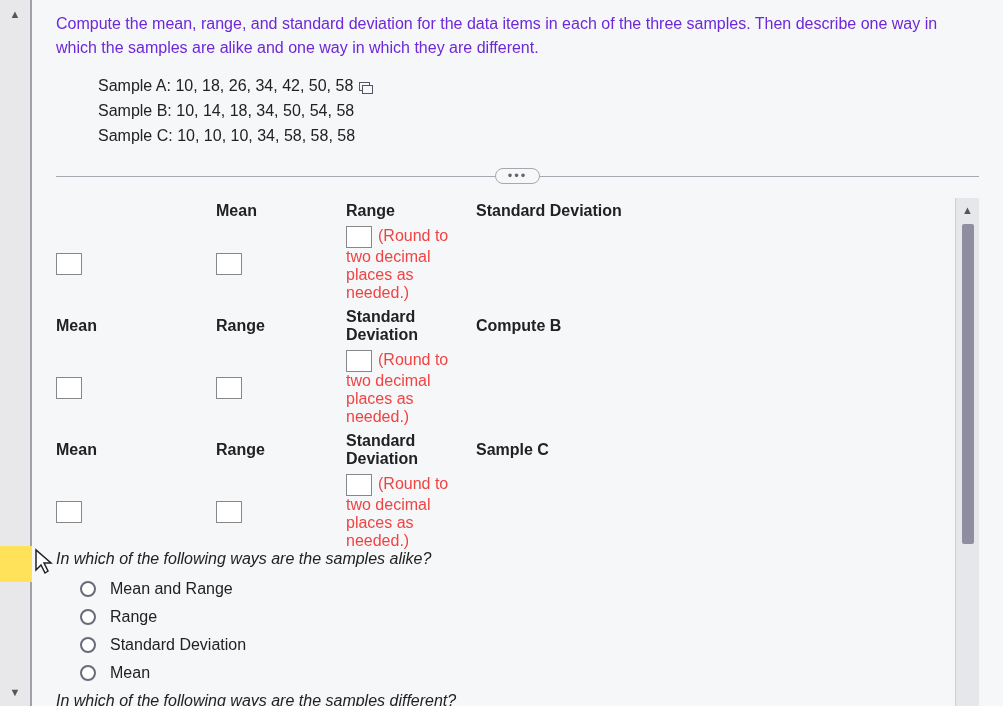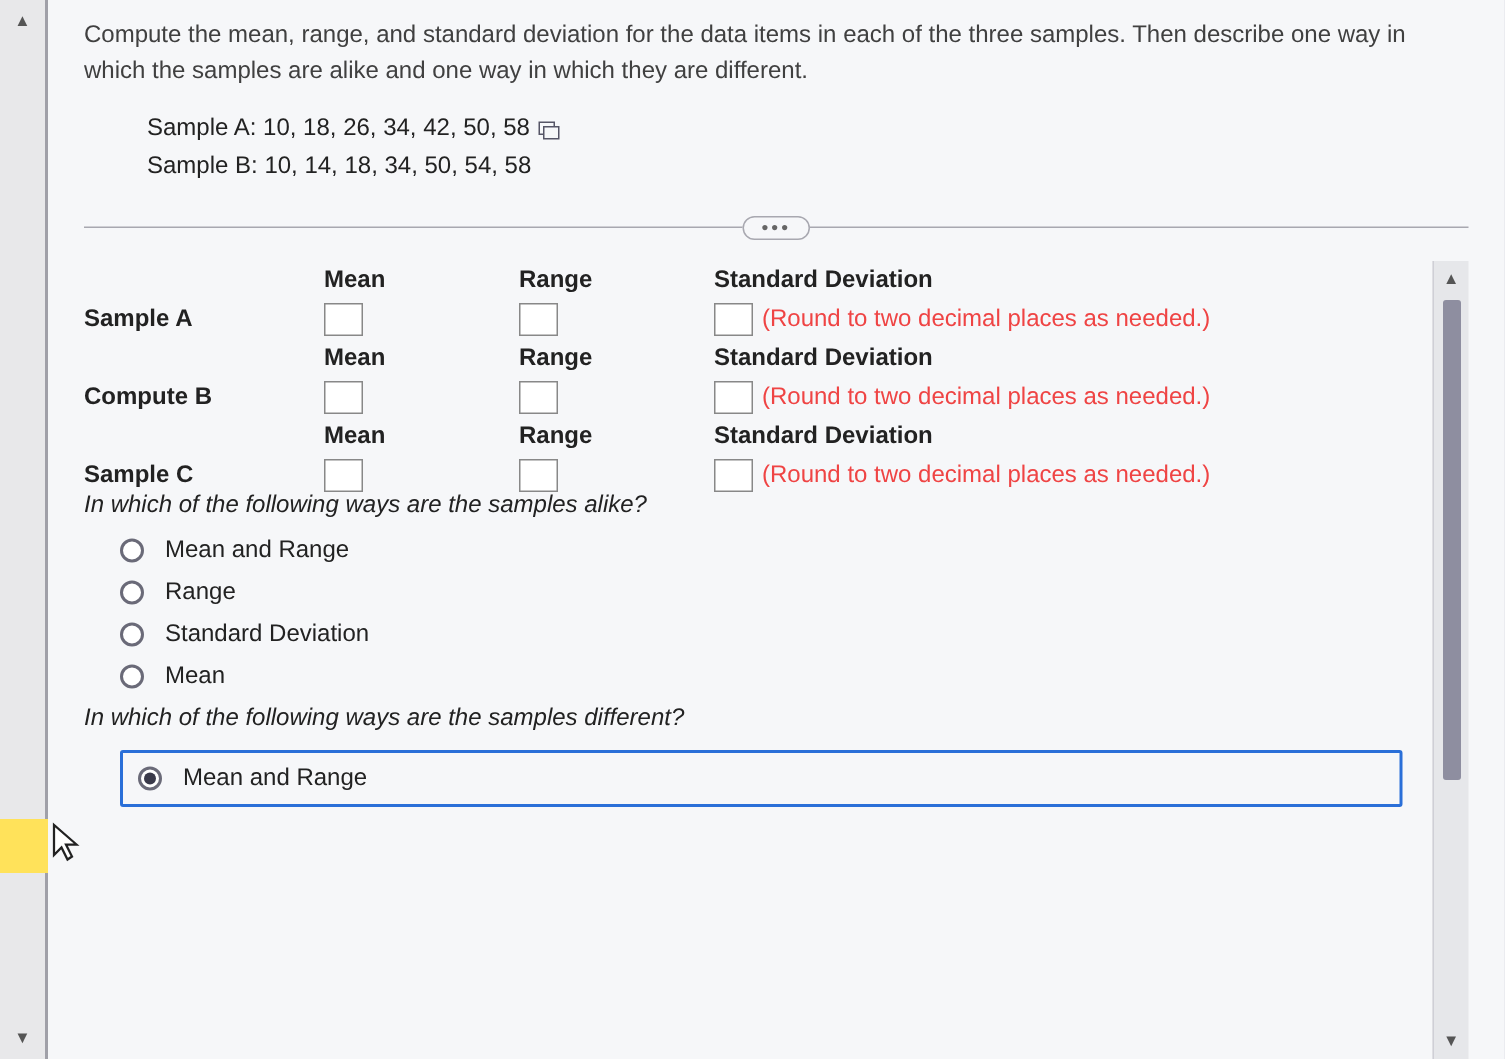--- a/index.html
+++ b/index.html
@@ -39,21 +39,21 @@
     .main-panel {
       flex: 1;
       background: #f6f7f9;
       padding: 12px 24px 0 24px;
       display: flex;
       flex-direction: column;
       position: relative;
     }
     .question-text {
       font-size: 16px;
-      color: #404040;
+      color: #6d28d9;
       line-height: 1.5;
       margin-bottom: 14px;
     }
     .samples-block {
       font-size: 16px;
       color: #222;
       line-height: 1.55;
       padding-left: 42px;
       margin-bottom: 20px;
       position: relative;
@@ -173,38 +173,38 @@
 
 <svg class="cursor-arrow" width="22" height="28" viewBox="0 0 22 28">
   <path d="M2 2 L2 22 L7 17 L11 25 L14 23 L10 15 L17 15 Z" fill="#fff" stroke="#222" stroke-width="1.5"></path>
 </svg>
 
 <div class="main-panel">
   <div class="question-text">Compute the mean, range, and standard deviation for the data items in each of the three samples. Then describe one way in which the samples are alike and one way in which they are different.</div>
   <div class="samples-block">
     <div><span>Sample A: 10, 18, 26, 34, 42, 50, 58</span><span class="copy-icon"></span></div>
     <div>Sample B: 10, 14, 18, 34, 50, 54, 58</div>
+    <div>Sample C: 10, 10, 10, 34, 58, 58, 58</div>
   </div>
 
   <div class="divider-row">
     <div class="divider-line"></div>
     <div class="ellipsis-badge">•••</div>
     <div class="divider-line"></div>
   </div>
 
   <div class="scroll-wrap">
     <div class="answer-area">
 
       <div class="stats-grid">
         <div></div>
         <div class="hdr">Mean</div>
         <div class="hdr">Range</div>
         <div class="hdr">Standard Deviation</div>
 
-        <div class="row-label">Sample A</div>
         <div><span class="inputbox"></span></div>
         <div><span class="inputbox"></span></div>
         <div><span class="inputbox sd"></span><span class="hint">(Round to two decimal places as needed.)</span></div>
 
         <div></div>
         <div class="hdr">Mean</div>
         <div class="hdr">Range</div>
         <div class="hdr">Standard Deviation</div>
 
         <div class="row-label">Compute B</div>

